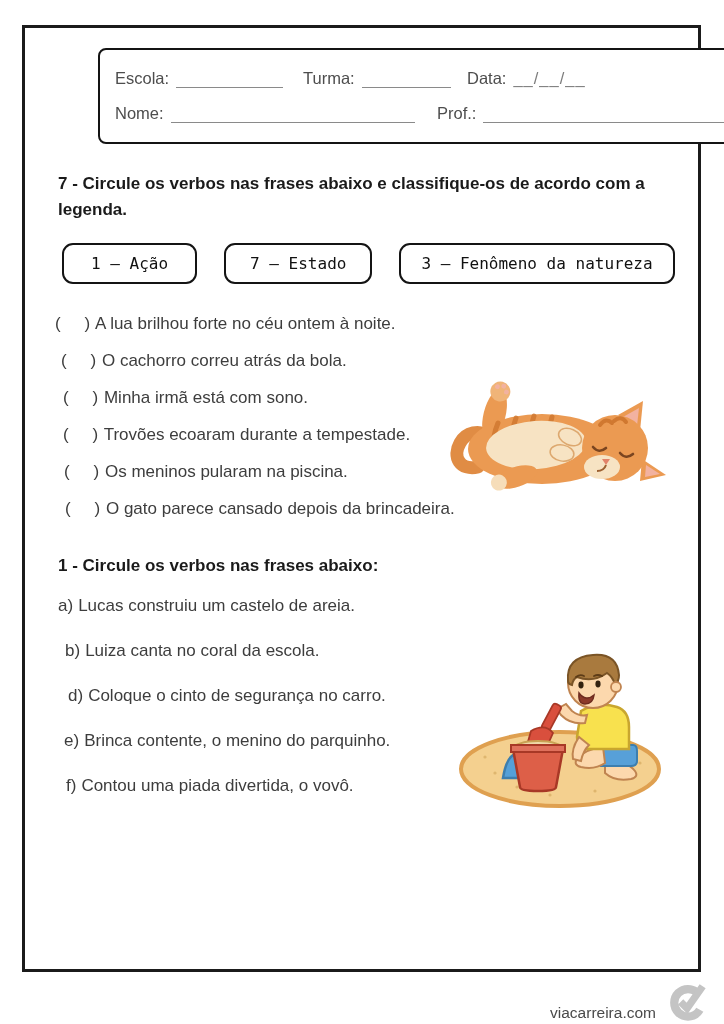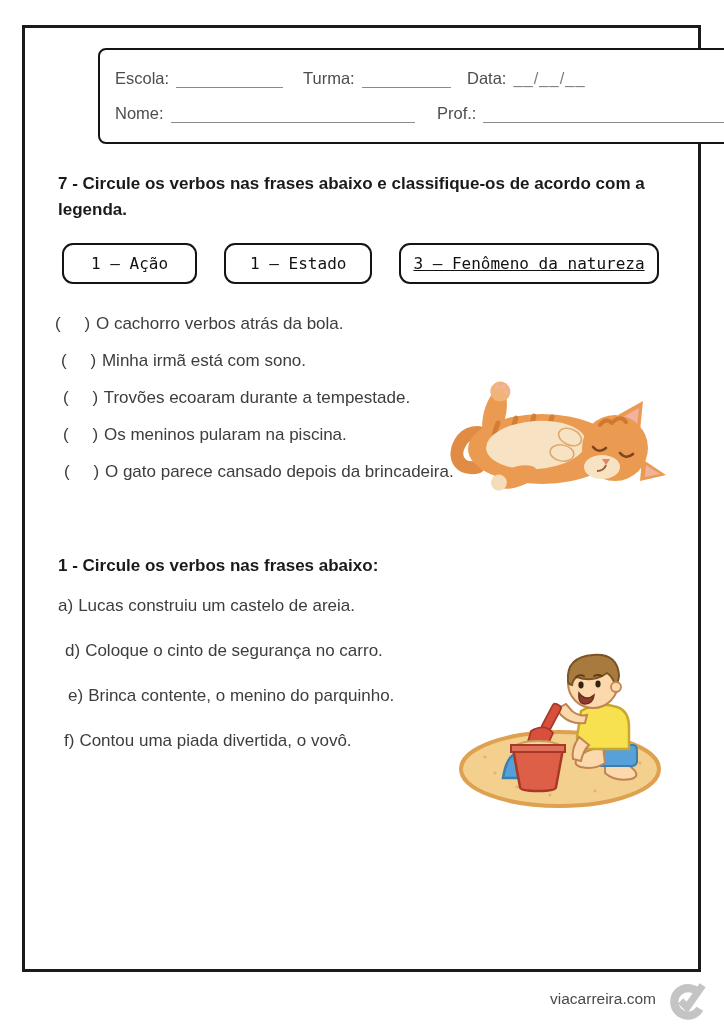--- a/index.html
+++ b/index.html
@@ -51,21 +51,21 @@
   }
   .legend-box{
     border:2.5px solid #141414;border-radius:11px;
     padding:9px 20px;
     font-family:"DejaVu Sans Mono",monospace;
     font-size:16px;color:#111;white-space:nowrap;
     background:#fff;
   }
   .legend-box.b1{padding:9px 27px;}
   .legend-box.b2{padding:9px 24px;}
-  .legend-box.b3{padding:9px 12px;text-decoration:underline;}
+  .legend-box.b3{padding:9px 20px;}
   
   .ex1-list{position:absolute;left:55px;top:312px;}
   .ex1-list .item{
     font-size:17px;color:#3d3d3d;line-height:24px;margin-bottom:13px;white-space:nowrap;
   }
   .ex1-list .item:nth-child(2){margin-left:6px;}
   .ex1-list .item:nth-child(3){margin-left:8px;}
   .ex1-list .item:nth-child(4){margin-left:8px;}
   .ex1-list .item:nth-child(5){margin-left:9px;}
   .ex1-list .item:nth-child(6){margin-left:10px;}
@@ -79,21 +79,21 @@
   .ex2-list .item:nth-child(4){margin-left:6px;}
   .ex2-list .item:nth-child(5){margin-left:8px;}
   .ex2-list .item:nth-child(6){margin-left:22px;}
   .letter{margin-right:5px;}
   
   .cat-illo{position:absolute;left:450px;top:375px;width:218px;height:122px;}
   .boy-illo{position:absolute;left:455px;top:645px;width:212px;height:166px;}
   
   .footer{
     position:absolute;top:976px;left:400px;width:310px;height:46px;
-    display:flex;align-items:center;justify-content:flex-end;gap:10px;
+    display:flex;align-items:flex-end;justify-content:flex-end;gap:10px;
   }
   .footer-site{font-size:15.5px;color:#4a4a4a;}
   .footer-logo{width:44px;height:44px;}
 </style>
 </head>
 <body>
 
 <div class="page">
 
   <div class="frame"></div>
@@ -122,28 +122,32 @@
         <span class="hdr-label">Prof.:</span>
         <span class="blank-line" style="flex:1"></span>
       </div>
     </div>
   </div>
 
   <div class="ex-title ex1-title">7 - Circule os verbos nas frases abaixo e classifique-os de acordo com a legenda.</div>
 
   <div class="legend-row">
     <div class="legend-box b1">1 – Ação</div>
-    <div class="legend-box b2">1 – Estado</div>
+    <div class="legend-box b2">7 – Estado</div>
     <div class="legend-box b3">3 – Fenômeno da natureza</div>
   </div>
 
   <div class="ex1-list">
     <div class="item">
       <span class="paren">(    )</span>
-      <span>O cachorro verbos atrás da bola.</span>
+      <span>A lua brilhou forte no céu ontem à noite.</span>
+    </div>
+    <div class="item">
+      <span class="paren">(    )</span>
+      <span>O cachorro correu atrás da bola.</span>
     </div>
     <div class="item">
       <span class="paren">(    )</span>
       <span>Minha irmã está com sono.</span>
     </div>
     <div class="item">
       <span class="paren">(    )</span>
       <span>Trovões ecoaram durante a tempestade.</span>
     </div>
     <div class="item">
@@ -204,20 +208,23 @@
     </g>
   </svg>
 
   <div class="ex-title ex2-title">1 - Circule os verbos nas frases abaixo:</div>
 
   <div class="ex2-list">
     <div class="item">
       <span class="letter">a)</span><span>Lucas construiu um castelo de areia.</span>
     </div>
     <div class="item">
+      <span class="letter">b)</span><span>Luiza canta no coral da escola.</span>
+    </div>
+    <div class="item">
       <span class="letter">d)</span><span>Coloque o cinto de segurança no carro.</span>
     </div>
     <div class="item">
       <span class="letter">e)</span><span>Brinca contente, o menino do parquinho.</span>
     </div>
     <div class="item">
       <span class="letter">f)</span><span>Contou uma piada divertida, o vovô.</span>
     </div>
   </div>
 

